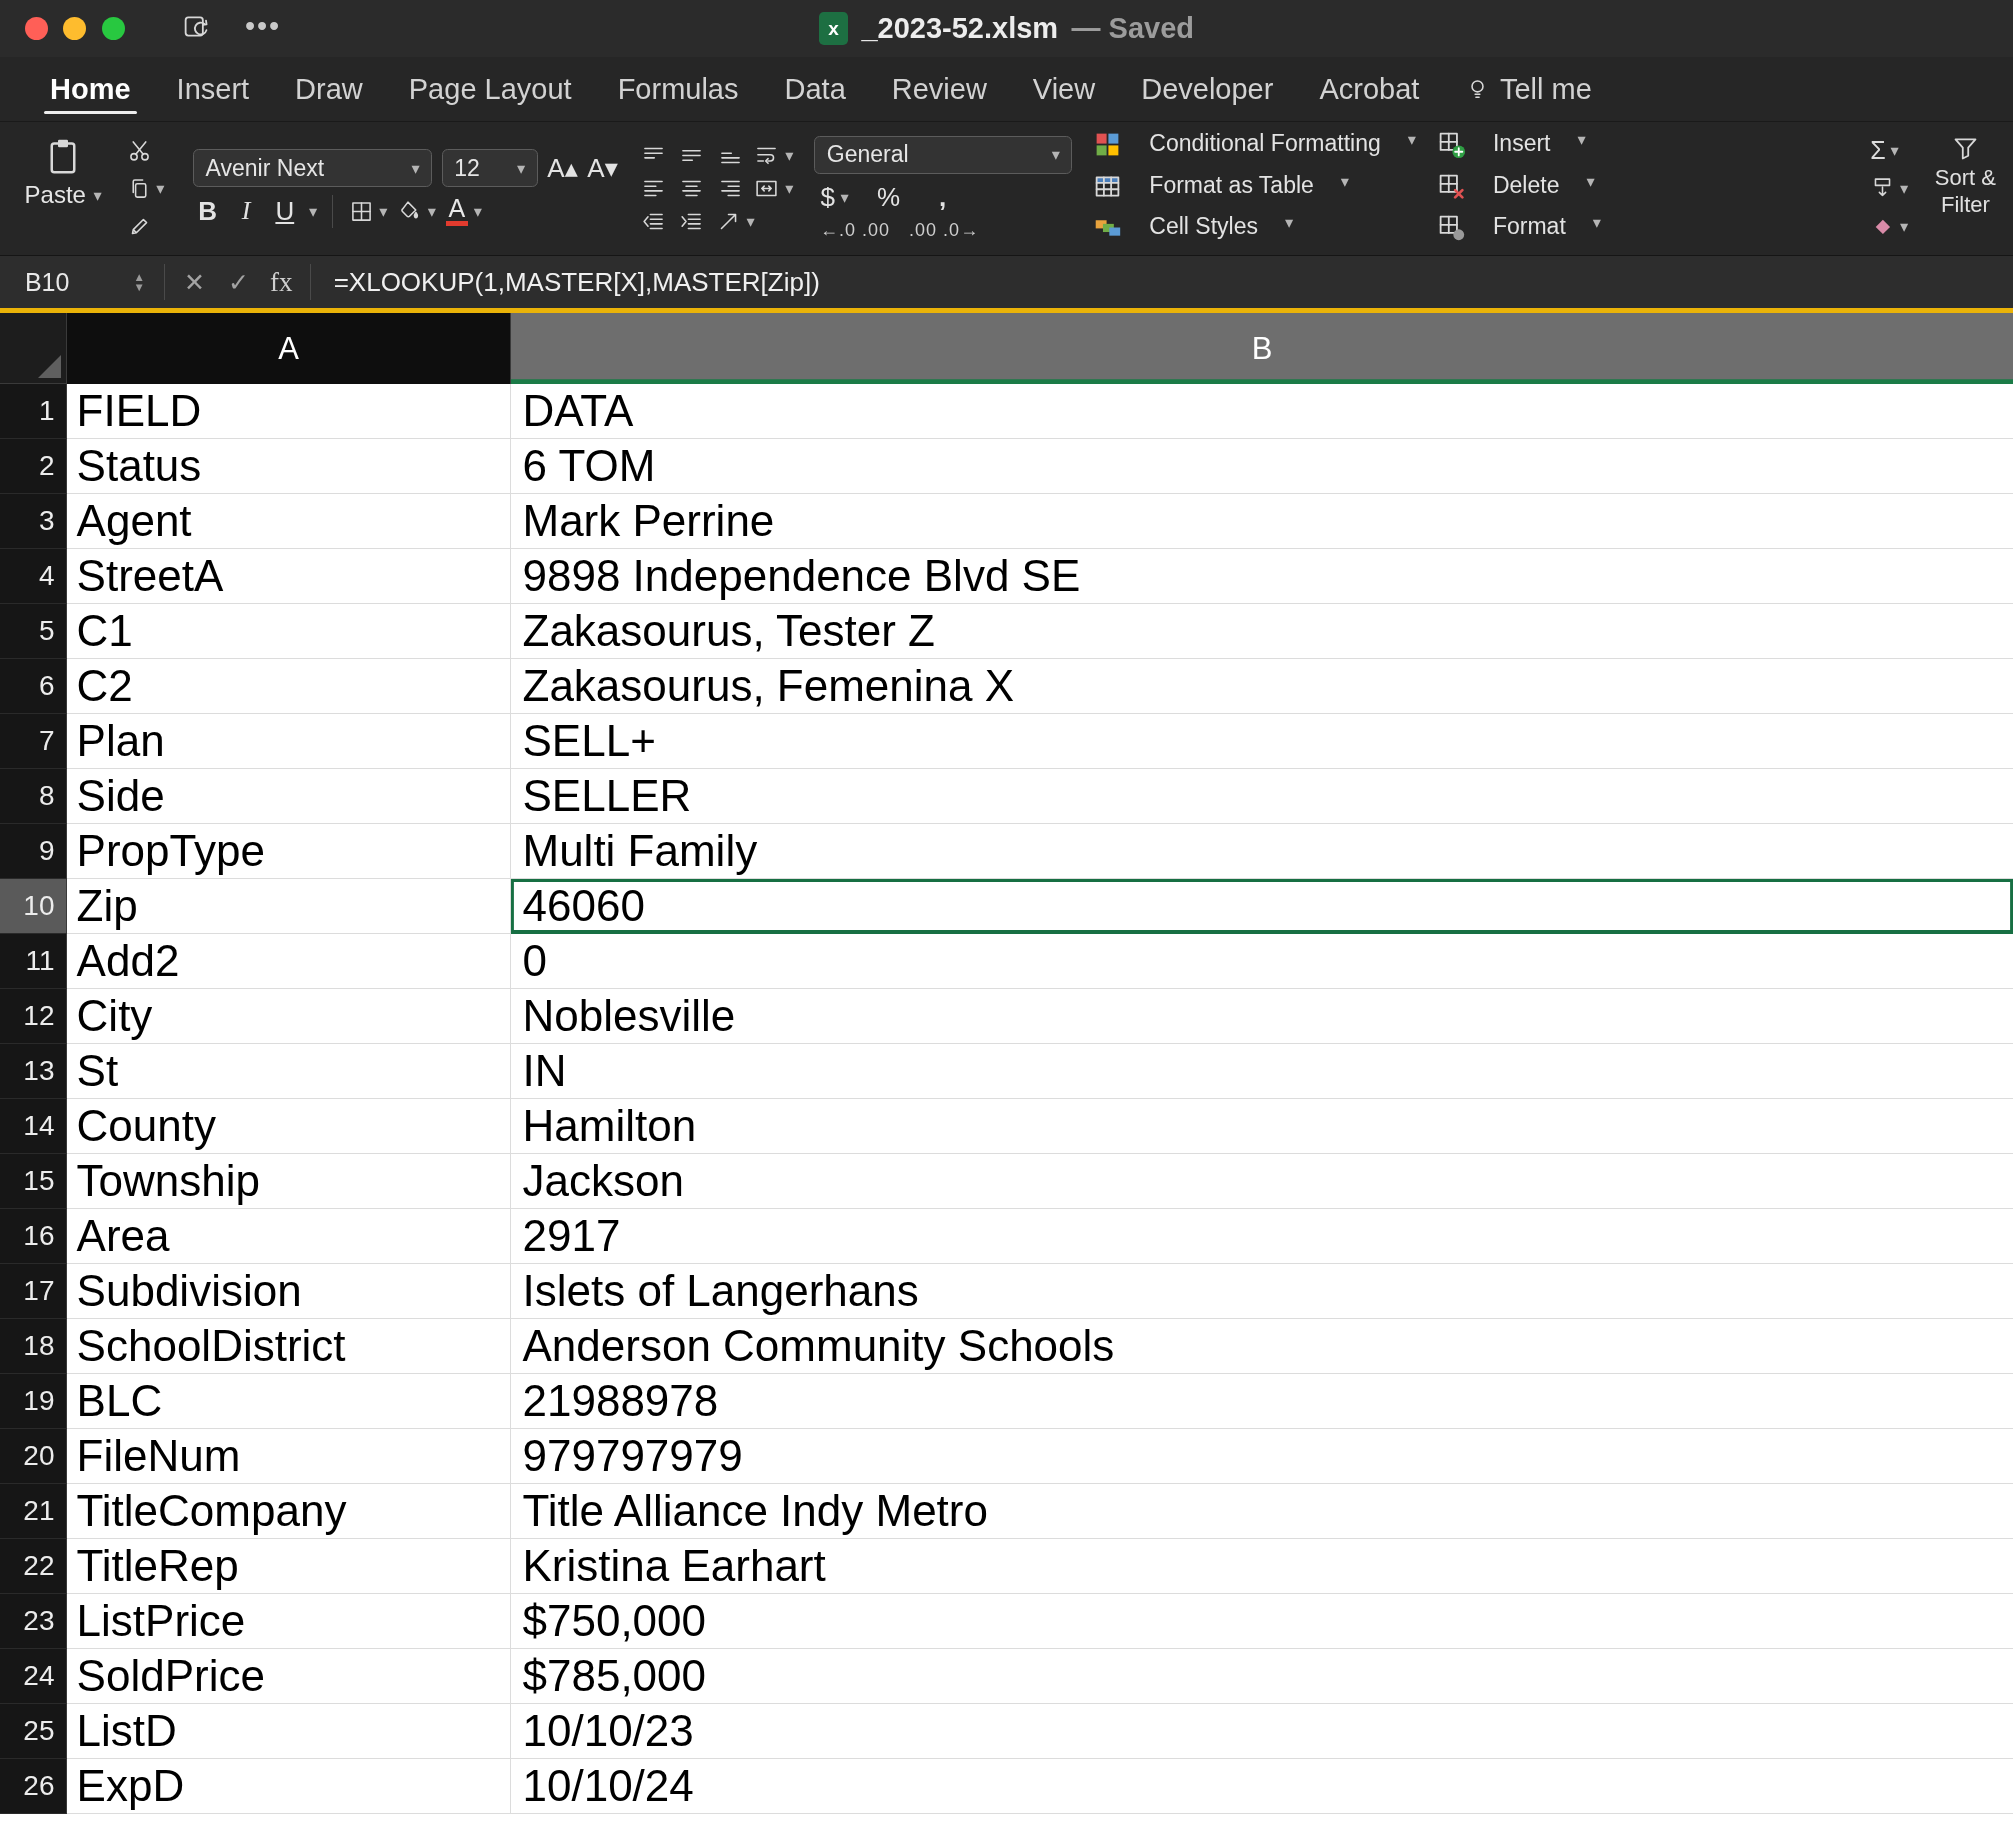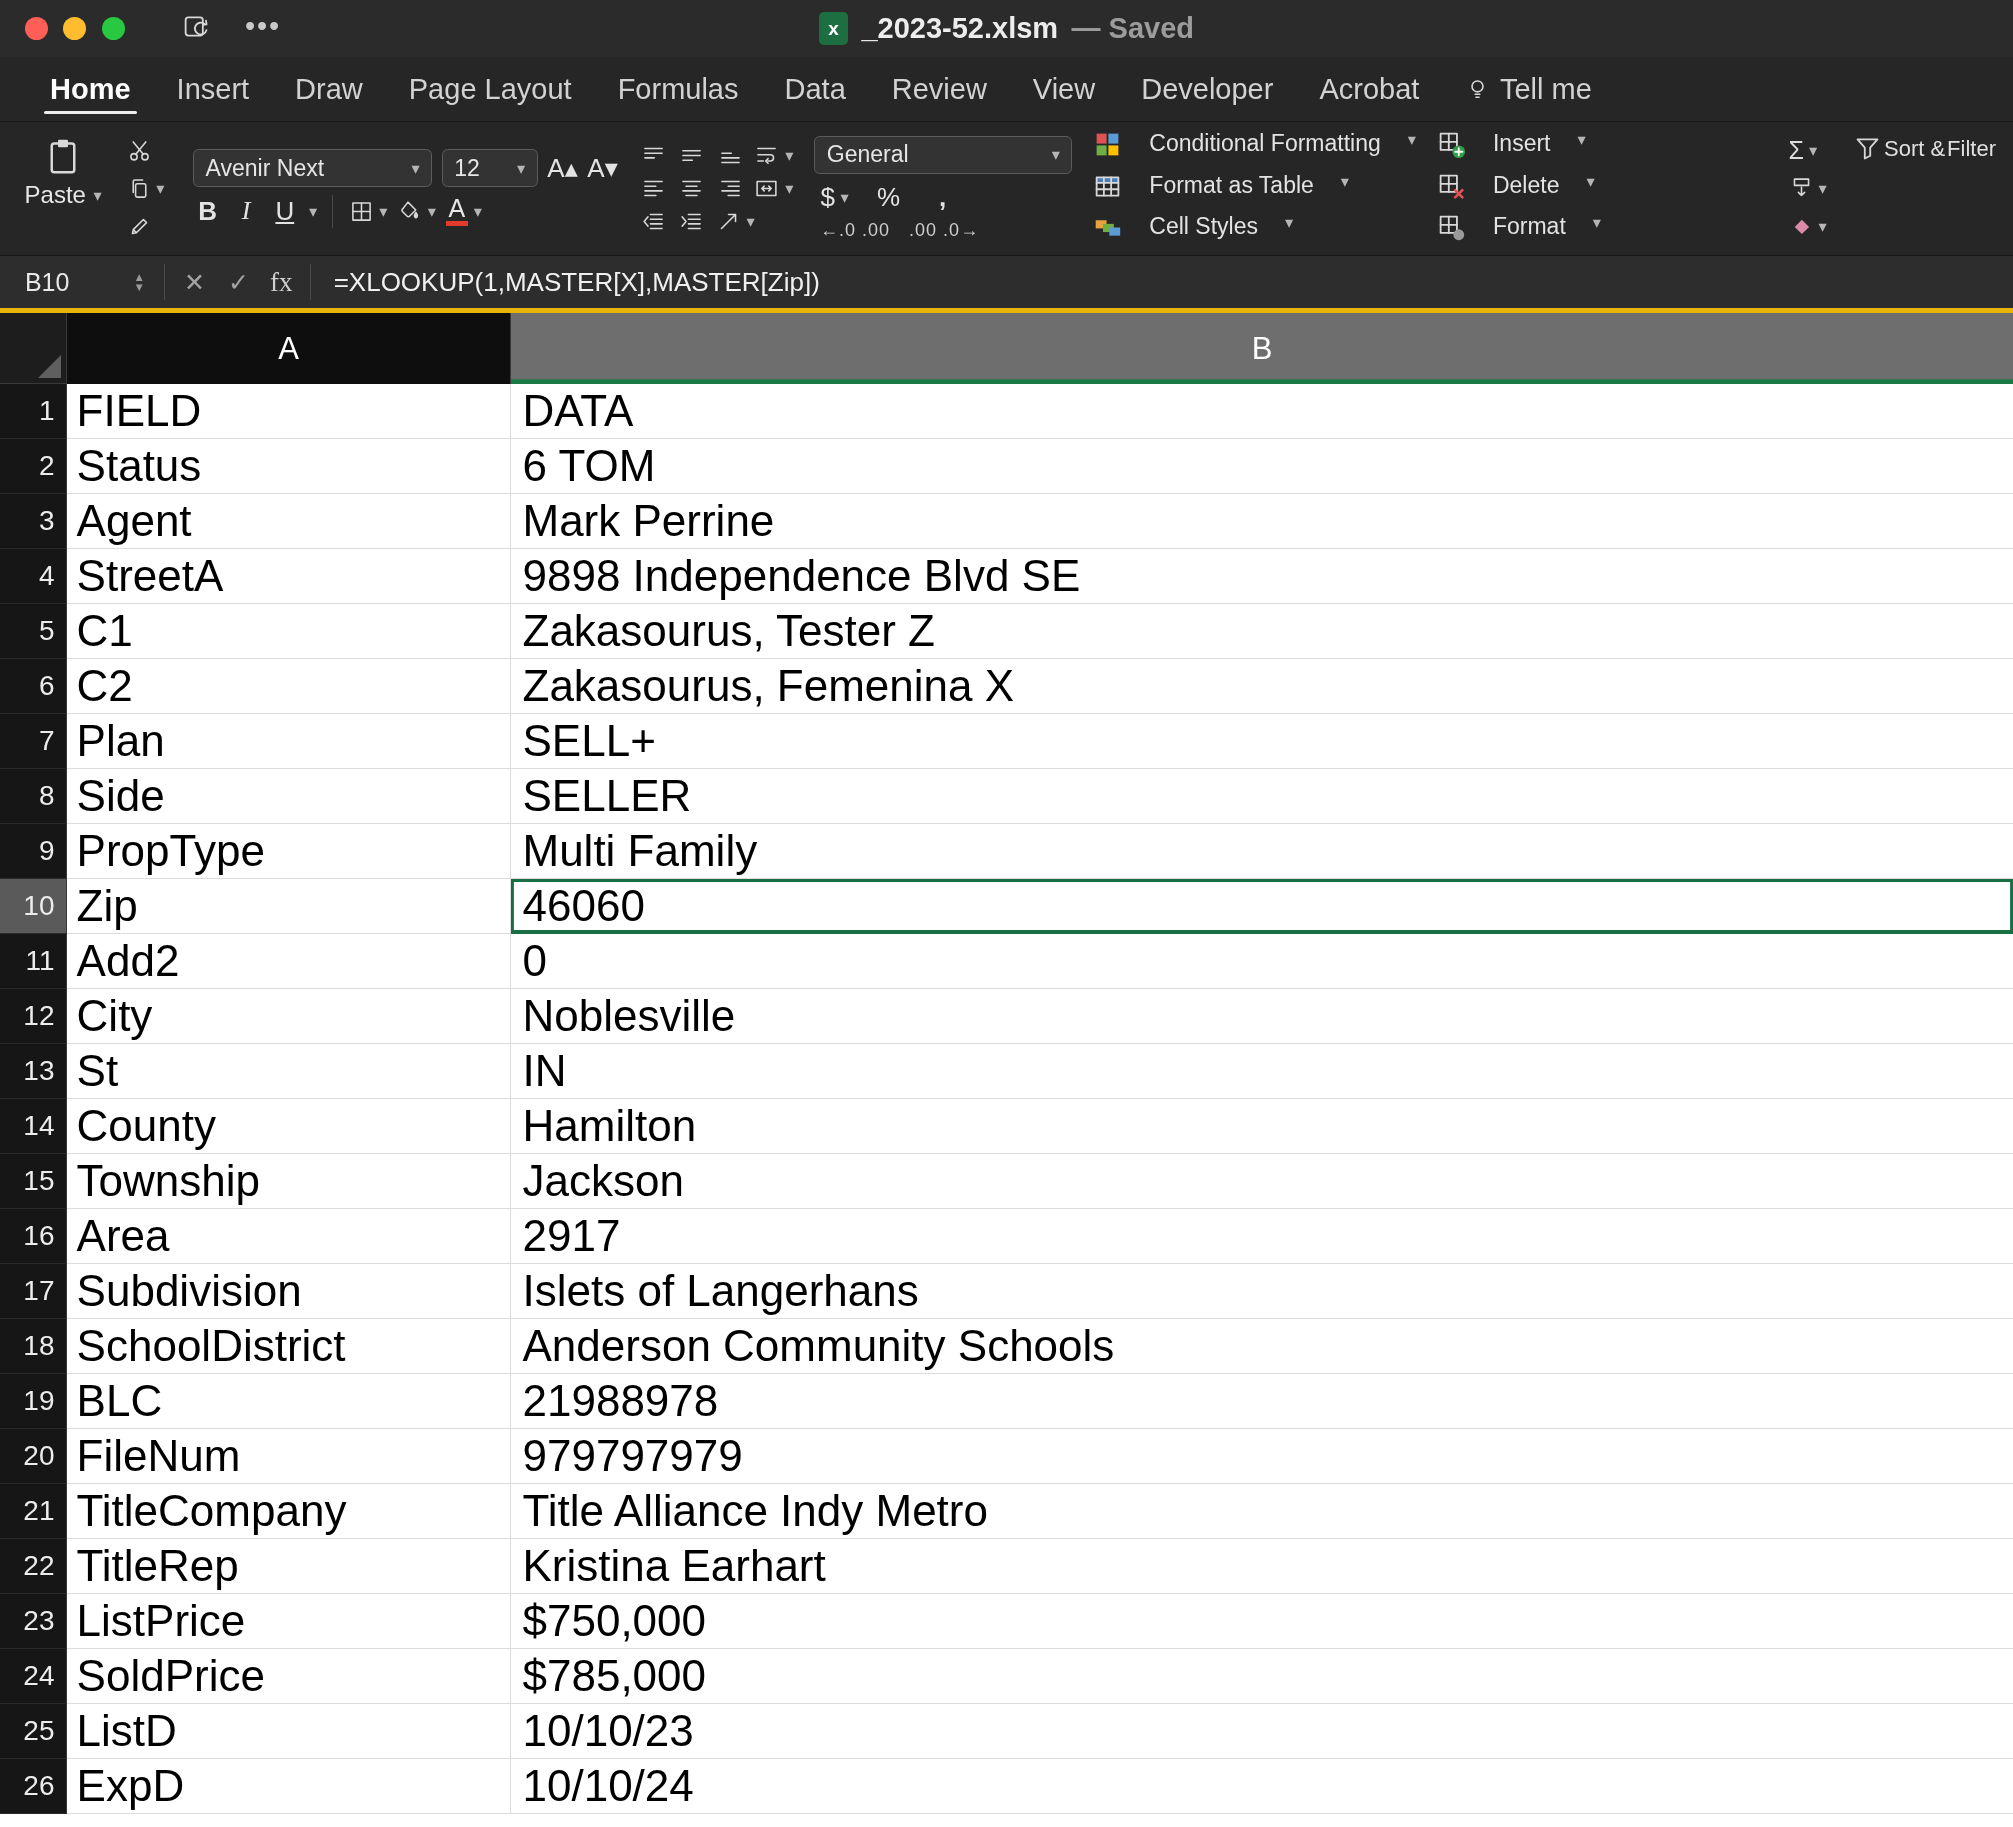--- a/index.html
+++ b/index.html
@@ -31,21 +31,21 @@
   .tbtn{font-size:26px;color:#e3e3e3;min-width:29px;text-align:center;display:inline-flex;align-items:center;gap:5.7px;justify-content:center}
   .bold{font-weight:700}.ital{font-style:italic;font-family:"Liberation Serif",serif}.undl{text-decoration:underline}
   .fcA{font-size:25px;line-height:1;border-bottom:5.7px solid #e23b2e;padding:0 2.9px;color:#e8e8e8}
   .vsep{width:1px;height:32.5px;background:#4a4a4a;margin:0 5.7px}
   .mini-col{display:flex;flex-direction:column;gap:3.8px}
   .mini{height:34px;display:flex;align-items:center;gap:4.8px;padding:0 7.6px;border-radius:5.7px;color:#dcdcdc;font-size:25px}
   .paste-btn{display:flex;flex-direction:column;align-items:center;gap:5.7px;padding:1.9px 7.6px;color:#e6e6e6;font-size:24px}
   .pl{display:flex;align-items:center;gap:7.6px}
   .lblbtn{display:flex;gap:27px;color:#e3e3e3;font-size:23px;height:34px;white-space:nowrap}
   .decbtn{font-size:18px;color:#cfcfcf;letter-spacing:1px}
-  .sortfilter{display:flex;align-items:center;gap:1.9px;color:#e0e0e0;font-size:22px;line-height:1.15}
+  .sortfilter{display:flex;flex-direction:column;align-items:center;gap:1.9px;color:#e0e0e0;font-size:22px;line-height:1.15}
   svg.ic{stroke:#d8d8d8;fill:none;stroke-width:2;stroke-linecap:round;stroke-linejoin:round;flex-shrink:0}
   .big{width:40px;height:40px}.s{width:29px;height:29px}.xs{width:25px;height:25px}
 
   
   .formulabar{height:57px;background:#2d2d2d;display:flex;align-items:center;padding-left:13.4px;border-bottom:5px solid #eab308;color:#e8e8e8}
   .namebox{width:143px;display:flex;align-items:center;justify-content:space-between;padding:0 11.5px;font-size:25px}
   .stepper{display:flex;flex-direction:column;line-height:10.5px;font-size:11.5px;color:#9a9a9a}
   .fsep{width:1px;height:36px;background:#4a4a4a;margin:0 7.6px}
   .fbtn{font-size:25px;color:#a3a3a3;padding:0 11.5px}
   .fx{font-family:"Liberation Serif",serif;color:#cfcfcf;font-size:27px;padding:0 9.6px}

